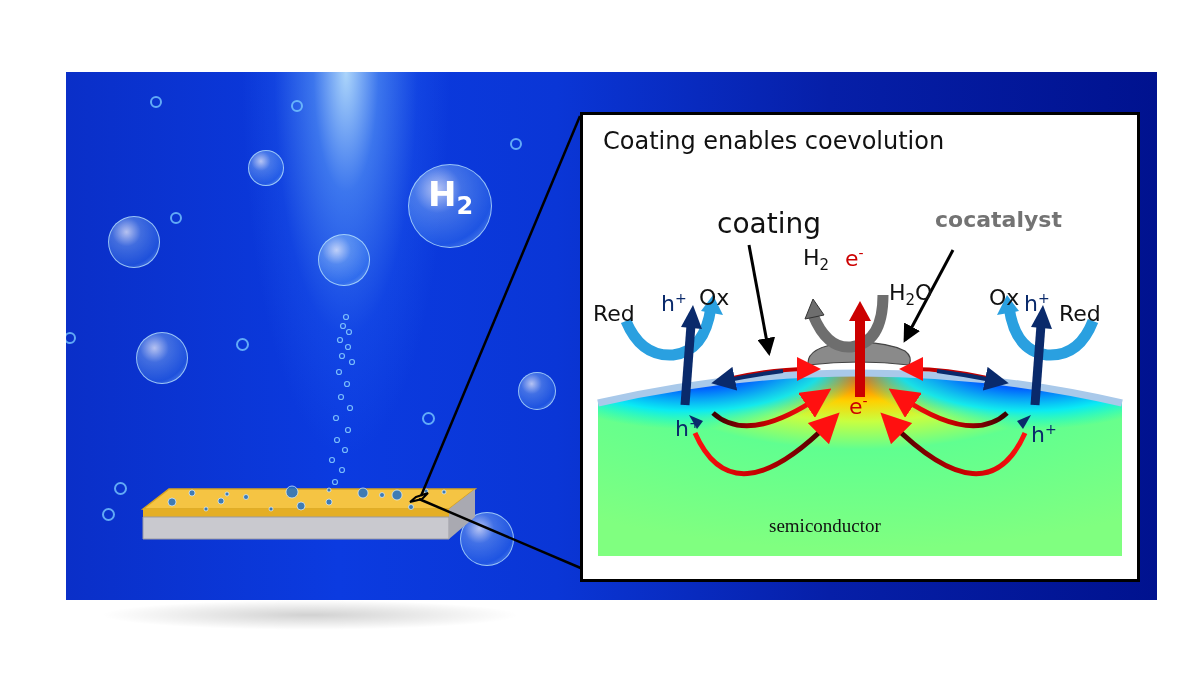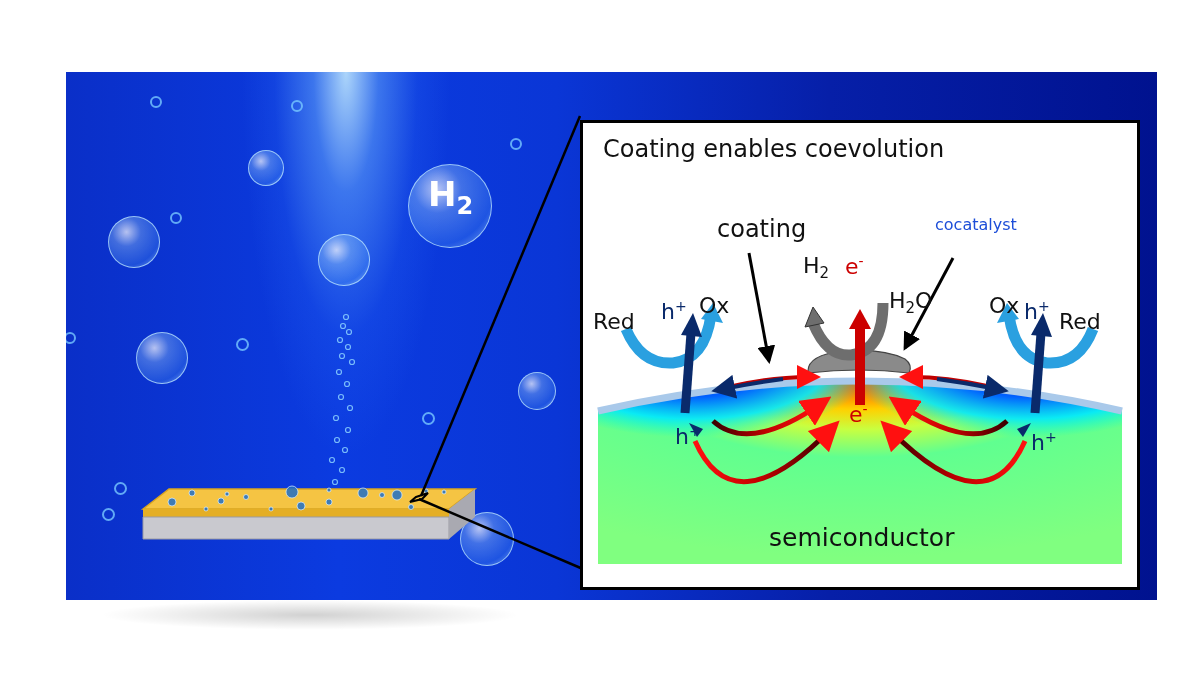--- a/index.html
+++ b/index.html
@@ -9,21 +9,21 @@
   .shadow { position: absolute; left: 100px; top: 600px; width: 420px; height: 30px;
     background: radial-gradient(ellipse at center, rgba(0,0,0,0.18) 0%, rgba(0,0,0,0) 70%); }
   .lightbeam { position: absolute; left: 150px; top: 0; width: 260px; height: 480px;
     background: radial-gradient(ellipse 50% 100% at 50% 0%, rgba(200,240,255,0.85) 0%, rgba(120,190,255,0.45) 25%, rgba(60,130,255,0.15) 55%, rgba(0,0,0,0) 80%); }
   .bubble { position: absolute; border-radius: 50%;
     background: radial-gradient(circle at 35% 30%, rgba(255,255,255,0.7) 0%, rgba(170,220,255,0.35) 30%, rgba(90,170,255,0.25) 70%, rgba(200,240,255,0.6) 100%);
     border: 1px solid rgba(200,240,255,0.7); }
   .ring { position: absolute; border-radius: 50%; border: 2px solid rgba(120,200,255,0.8); }
   .h2-label { position: absolute; color: #ffffff; font-weight: bold; font-size: 34px; font-family: "DejaVu Sans", sans-serif; }
   .h2-label sub { font-size: 24px; }
-  .inset { position: absolute; left: 580px; top: 120px; width: 554px; height: 464px; background: #ffffff; border: 3px solid #000; }
+  .inset { position: absolute; left: 580px; top: 112px; width: 554px; height: 464px; background: #ffffff; border: 3px solid #000; }
   .inset-title { position: absolute; left: 20px; top: 12px; font-size: 24px; color: #111; font-family: "DejaVu Sans", sans-serif; }
 </style>
 </head>
 <body>
 
 <div class="shadow"></div>
 
 <div class="scene">
   <div class="lightbeam"></div>
 
@@ -187,22 +187,22 @@
 
     <path d="M510,206 Q496,242 464,240 Q432,236 426,192" fill="none" stroke="#2aa0e0" stroke-width="11"></path>
     <path d="M414,200 L424,180 L436,196 Z" fill="#2aa0e0"></path>
     <line x1="452" y1="290" x2="458" y2="210" stroke="#0a2a6b" stroke-width="9"></line>
     <path d="M448,212 L460,190 L469,214 Z" fill="#0a2a6b"></path>
 
     <line x1="166" y1="130" x2="186" y2="238" stroke="#000" stroke-width="3" marker-end="url(#arrBlack)"></line>
     <line x1="370" y1="135" x2="322" y2="225" stroke="#000" stroke-width="3" marker-end="url(#arrBlack)"></line>
   </svg>
 
-  <div style="position:absolute;left:134px;top:92px;font-size:24px;color:#111;">coating</div>
-  <div style="position:absolute;left:352px;top:92px;font-size:16px;color:#1d4ed8;">cocatalyst</div>
+  <div style="position:absolute;left:134px;top:92px;font-size:28px;color:#111;">coating</div>
+  <div style="position:absolute;left:352px;top:92px;font-size:22px;color:#737373;font-weight:bold;">cocatalyst</div>
 
   <div style="position:absolute;left:220px;top:130px;font-size:22px;color:#111;">
     <span>H</span><sub style="font-size:15px;">2</sub>
   </div>
   <div style="position:absolute;left:306px;top:130px;font-size:22px;color:#111;margin-top:35px;">
     <span>H</span><sub style="font-size:15px;">2</sub><span>O</span>
   </div>
   <div style="position:absolute;left:262px;top:130px;font-size:22px;color:#cc0000;">
     <span>e</span><sup style="font-size:14px;">-</sup>
   </div>
@@ -222,14 +222,14 @@
   </div>
   <div style="position:absolute;left:476px;top:186px;font-size:22px;color:#111;">Red</div>
 
   <div style="position:absolute;left:92px;top:300px;font-size:22px;color:#0a2a6b;">
     <span>h</span><sup style="font-size:14px;">+</sup>
   </div>
   <div style="position:absolute;left:448px;top:306px;font-size:22px;color:#0a2a6b;">
     <span>h</span><sup style="font-size:14px;">+</sup>
   </div>
 
-  <div style="position:absolute;left:186px;top:400px;font-size:25px;color:#111;">semiconductor</div>
+  <div style="position:absolute;left:186px;top:400px;font-size:19px;color:#111;font-family:Liberation Serif, serif;">semiconductor</div>
 </div>
 
 </body></html>

